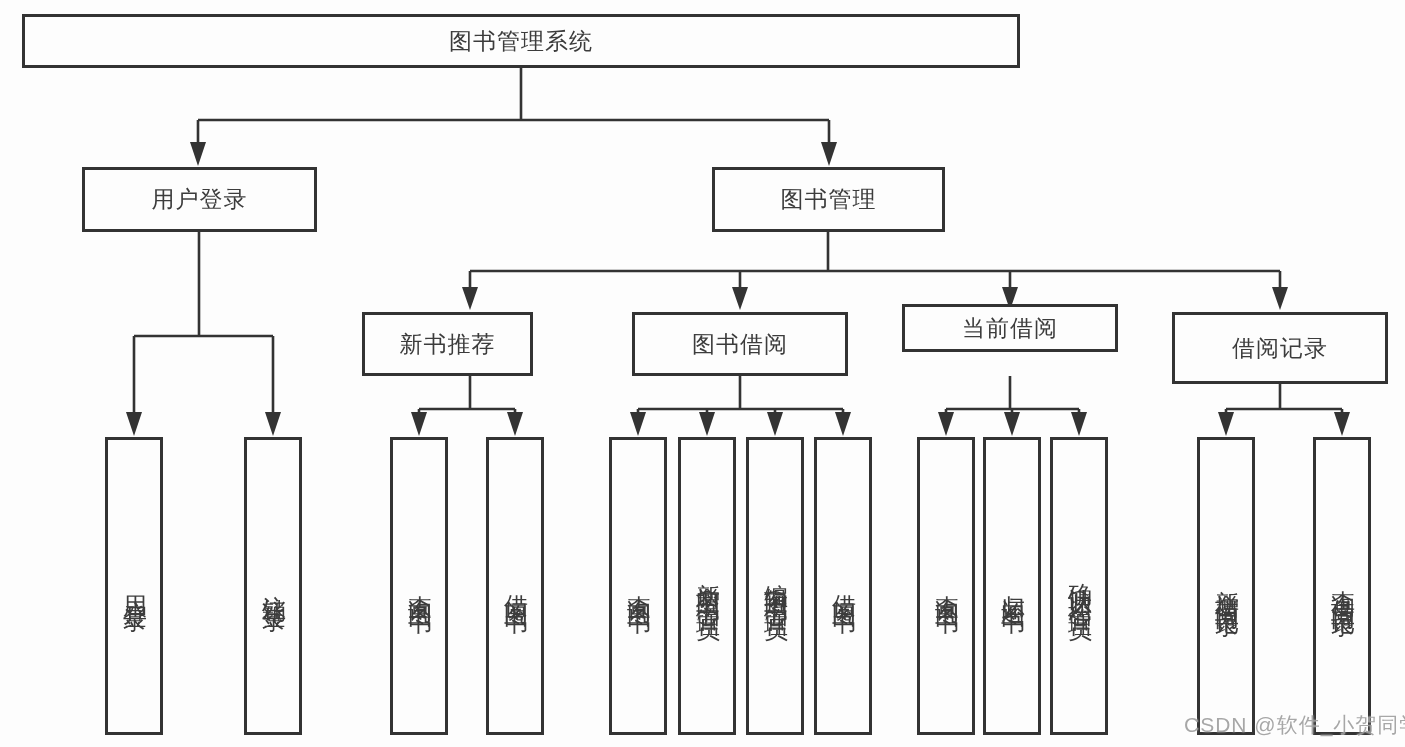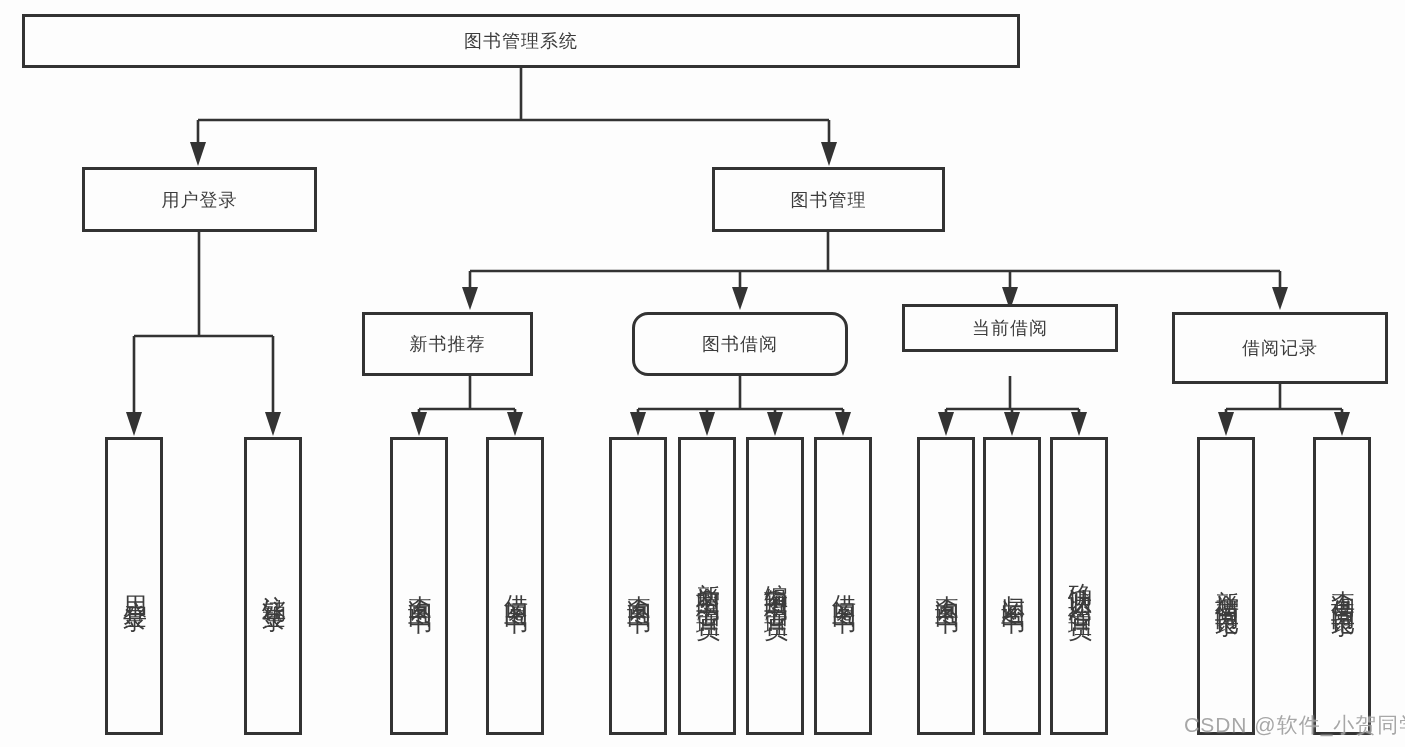--- a/index.html
+++ b/index.html
@@ -21,21 +21,21 @@
     z-index: 1;
   }
   .node {
     position: absolute;
     box-sizing: border-box;
     border: 3px solid #333333;
     background: #fdfdfd;
     display: flex;
     align-items: center;
     justify-content: center;
-    font-size: 18px;
+    font-size: 23px;
     letter-spacing: 1px;
     color: #3c3c3c;
     z-index: 2;
   }
   .leaf {
     position: absolute;
     top: 437px;
     width: 58px;
     height: 298px;
     box-sizing: border-box;
@@ -107,21 +107,21 @@
       <polygon points="1334,412 1350,412 1342,436"></polygon>
     </g>
   </svg>
 
   <div class="node" style="left:22px; top:14px; width:998px; height:54px;">图书管理系统</div>
 
   <div class="node" style="left:82px; top:167px; width:235px; height:65px;">用户登录</div>
   <div class="node" style="left:712px; top:167px; width:233px; height:65px;">图书管理</div>
 
   <div class="node" style="left:362px; top:312px; width:171px; height:64px;">新书推荐</div>
-  <div class="node" style="left:632px; top:312px; width:216px; height:64px;border-radius:16px;">图书借阅</div>
+  <div class="node" style="left:632px; top:312px; width:216px; height:64px;">图书借阅</div>
   <div class="node" style="left:902px; top:304px; width:216px; height:48px;">当前借阅</div>
   <div class="node" style="left:1172px; top:312px; width:216px; height:72px;">借阅记录</div>
 
   <div class="leaf" style="left:105px;">用户登录</div>
   <div class="leaf" style="left:244px;">注销登录</div>
   <div class="leaf" style="left:390px;">查询图书</div>
   <div class="leaf" style="left:486px;">借阅图书</div>
   <div class="leaf" style="left:609px;">查询图书</div>
   <div class="leaf" style="left:678px;">新增图书（管理员）</div>
   <div class="leaf" style="left:746px;">编辑图书（管理员）</div>

